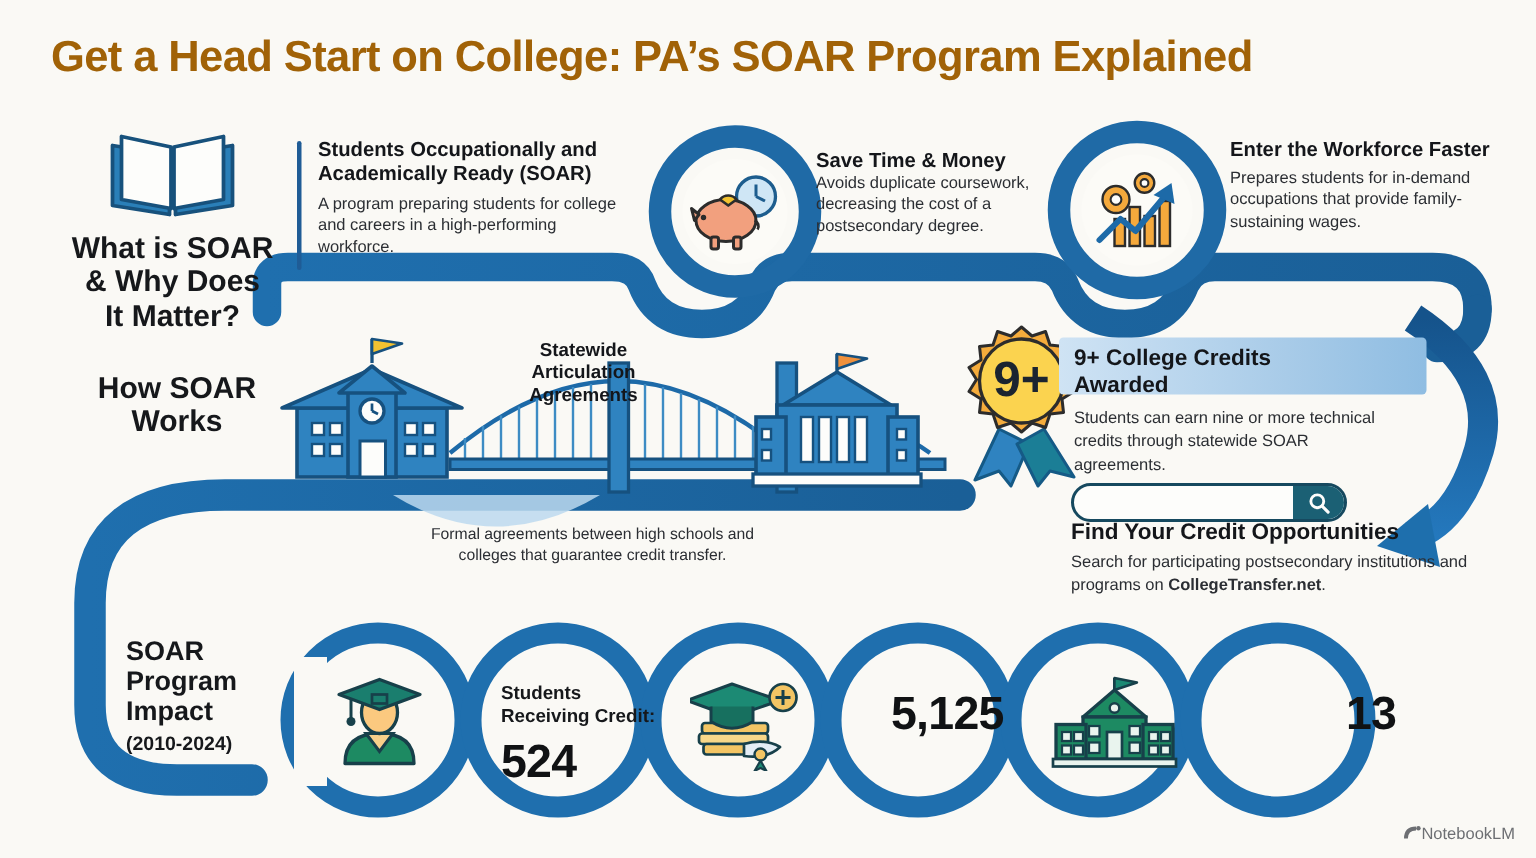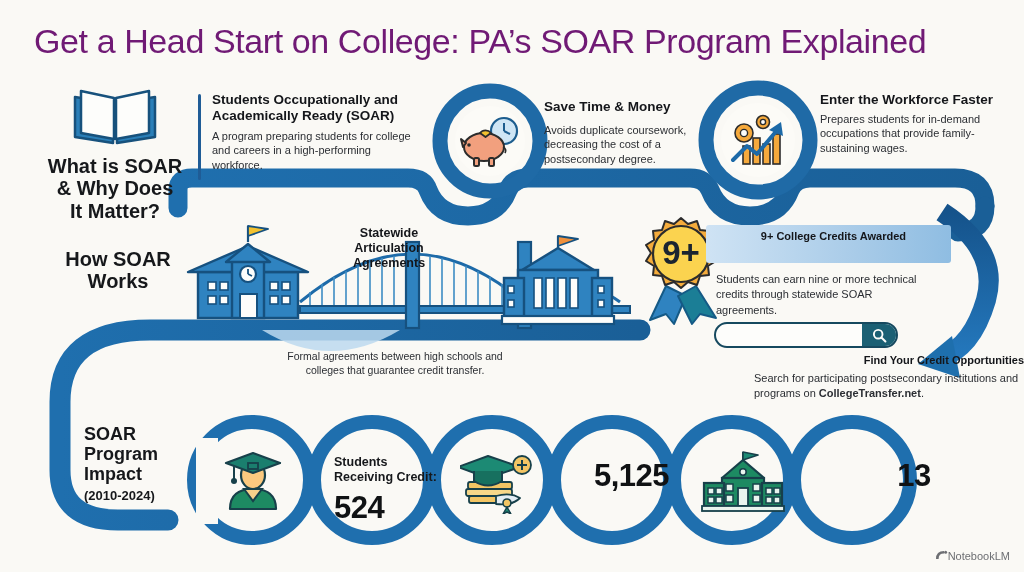--- a/index.html
+++ b/index.html
@@ -10,40 +10,40 @@
     overflow:hidden;
     position:relative;
   }
   .canvas{position:absolute;inset:0;}
   svg.flow{position:absolute;left:0;top:0;width:1024px;height:572px;}
 
   
   .abs{position:absolute;}
   .title{
     left:34px;top:22px;
-    font-size:34px;font-weight:normal;letter-spacing:-0.4px;
-    color:#701a75;white-space:nowrap;
+    font-size:29px;font-weight:bold;letter-spacing:-0.4px;
+    color:#a16207;white-space:nowrap;
   }
   .sectlabel{
     font-size:20px;font-weight:bold;color:#16181b;line-height:1.12;
   }
   .sectlabel.small{font-size:18px;}
   .sectsub{font-size:13px;font-weight:bold;color:#16181b;}
 
   .cardhead{font-size:13.5px;font-weight:bold;color:#14161a;line-height:1.18;}
   .cardbody{font-size:11px;color:#2b2e33;line-height:1.32;}
   .rulebar{position:absolute;width:3px;background:#1f5c96;border-radius:2px;}
 
   .centerhead{font-size:12.5px;font-weight:bold;color:#14161a;line-height:1.2;text-align:center;}
   .centerbody{font-size:10.5px;color:#2b2e33;line-height:1.3;text-align:center;}
 
   .stat-label{font-size:12.5px;font-weight:bold;color:#16181b;line-height:1.18;}
   .stat-num{font-size:31px;font-weight:bold;color:#101214;letter-spacing:-0.5px;line-height:1;}
 
-  .badge-txt{font-size:11px;font-weight:bold;color:#14161a;line-height:1.2;text-align:right;}
+  .badge-txt{font-size:15px;font-weight:bold;color:#14161a;line-height:1.2;}
   .wm{
     right:14px;bottom:10px;font-size:11px;color:#6d6f73;
     display:flex;align-items:center;
   }
   .hl-band{
     position:absolute;border-radius:3px;
     background:linear-gradient(90deg,#cfe3f4 0%,#a8cbe8 62%,#8fbde2 100%);
   }
   .icon-circle{
     position:absolute;border-radius:50%;background:#fcfbf7;
@@ -164,21 +164,21 @@
       <circle cx="11" cy="32" r="1.8" fill="#2c2c2c"></circle>
       <rect x="16" y="45" width="5" height="8" rx="1.5" fill="#f2a07e" stroke="#2c2c2c" stroke-width="2"></rect>
       <rect x="31" y="45" width="5" height="8" rx="1.5" fill="#f2a07e" stroke="#2c2c2c" stroke-width="2"></rect>
       <path d="M22,20 a7,7 0 0 1 11,0 l-5.5,4 Z" fill="#f3c230" stroke="#2c2c2c" stroke-width="1.8" stroke-linejoin="round"></path>
       <path d="M45,34 a4,4 0 0 1 2,6" fill="none" stroke="#2c2c2c" stroke-width="1.8"></path>
     </svg>
   </div>
 
   <div class="abs" style="left:544px;top:99px;width:162px;">
     <div class="cardhead">Save Time &amp; Money</div>
-    <div class="cardbody" style="margin-top:8px;">Avoids duplicate coursework, decreasing the cost of a postsecondary degree.</div>
+    <div class="cardbody" style="margin-top:0;">Avoids duplicate coursework, decreasing the cost of a postsecondary degree.</div>
   </div>
 
   <div class="icon-circle" style="left:721px;top:103px;width:74px;height:74px;">
     <svg width="66" height="60" viewBox="0 0 66 60">
       <rect x="18" y="36" width="7" height="18" fill="#f5a93c" stroke="#2c2c2c" stroke-width="1.6"></rect>
       <rect x="28" y="28" width="7" height="26" fill="#f5a93c" stroke="#2c2c2c" stroke-width="1.6"></rect>
       <rect x="38" y="34" width="7" height="20" fill="#f5a93c" stroke="#2c2c2c" stroke-width="1.6"></rect>
       <rect x="48" y="24" width="7" height="30" fill="#f5a93c" stroke="#2c2c2c" stroke-width="1.6"></rect>
       <path d="M8,50 L22,36 L32,44 L54,18" fill="none" stroke="#1d6aa8" stroke-width="4" stroke-linecap="round" stroke-linejoin="round"></path>
       <polygon points="56,12 58,26 44,20" fill="#1d6aa8"></polygon>
@@ -305,21 +305,21 @@
 
   <div class="searchbar" style="left:714px;top:322px;width:184px;">
     <div class="searchbtn">
       <svg width="15" height="15" viewBox="0 0 15 15">
         <circle cx="6.2" cy="6.2" r="4.3" fill="none" stroke="#fdfdfb" stroke-width="1.9"></circle>
         <line x1="9.4" y1="9.4" x2="13.4" y2="13.4" stroke="#fdfdfb" stroke-width="2.1" stroke-linecap="round"></line>
       </svg>
     </div>
   </div>
 
-  <div class="abs" style="left:714px;top:354px;width:270px;margin-left:40px;">
+  <div class="abs" style="left:714px;top:346px;width:270px;">
     <div class="badge-txt">Find Your Credit Opportunities</div>
     <div class="cardbody" style="margin-top:4px;">
       <span>Search for participating postsecondary institutions and programs on </span><b>CollegeTransfer.net</b><span>.</span>
     </div>
   </div>
 
   <div class="abs" style="left:84px;top:424px;width:140px;">
     <div class="sectlabel small">
       <div>SOAR</div>
       <div>Program</div>

